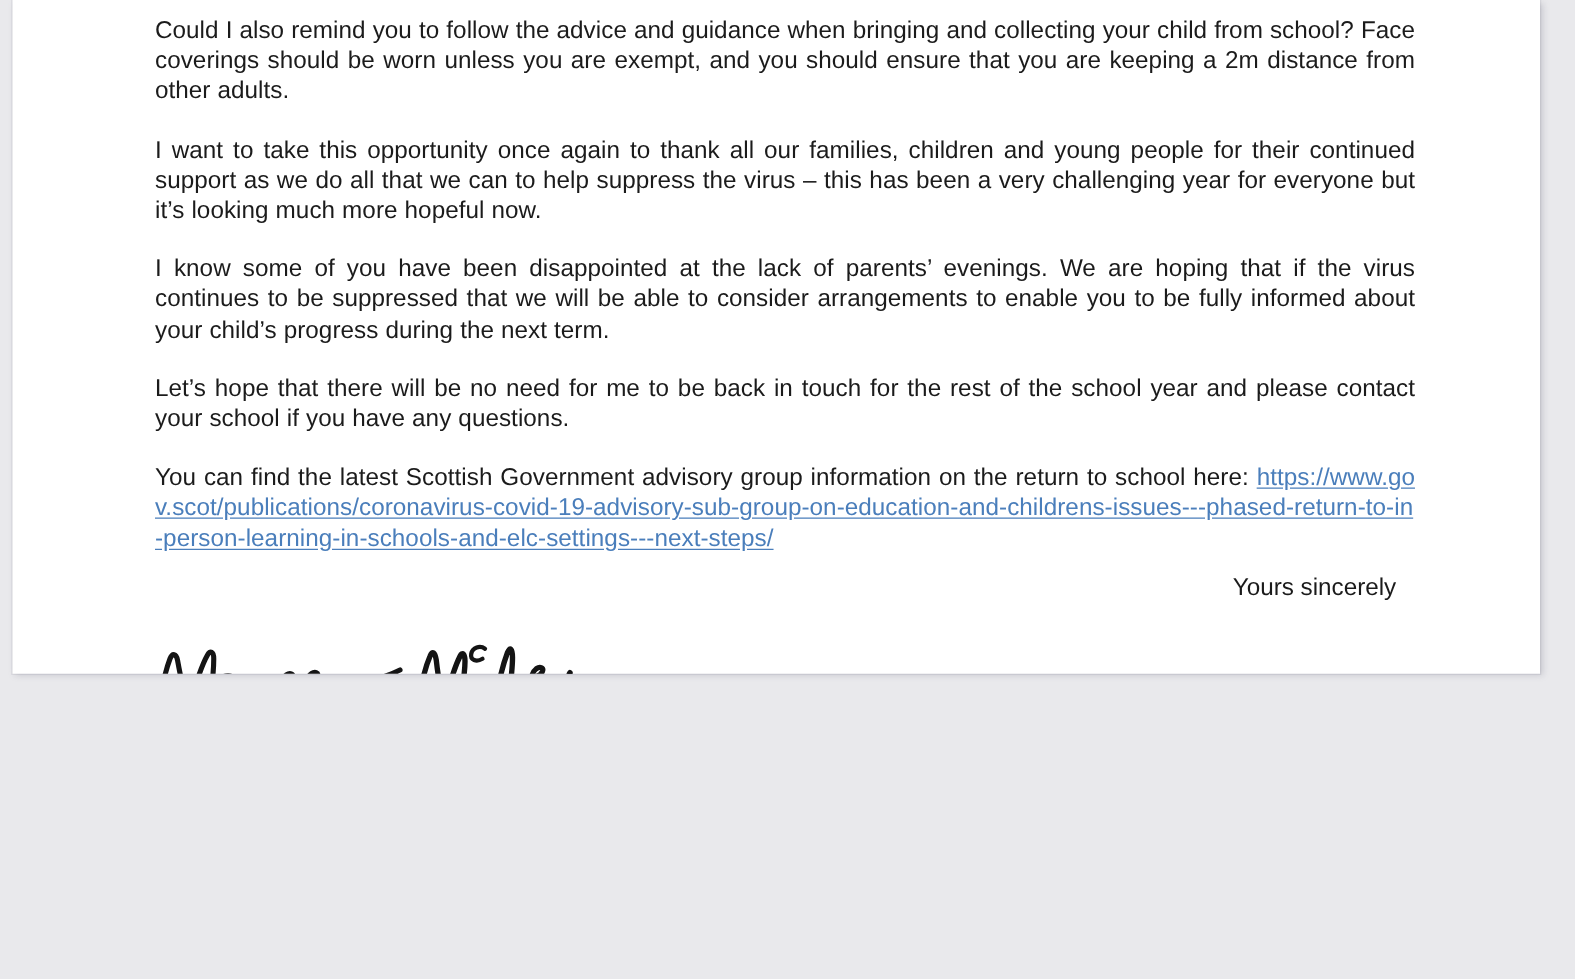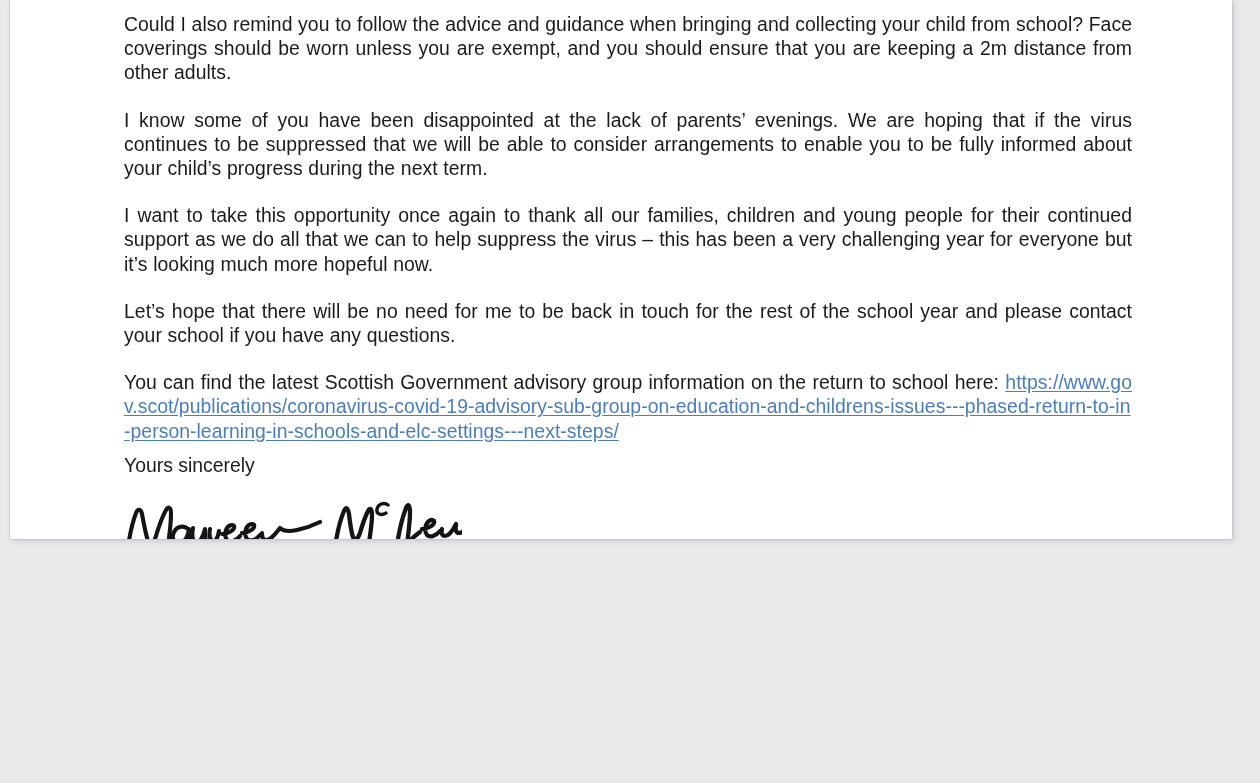--- a/index.html
+++ b/index.html
@@ -72,22 +72,22 @@
     word-break: break-all;
     font-size: 19.4px;
     line-height: 24.2px;
   }
 
   
   .closing {
     font-size: 19.4px;
     line-height: 24.2px;
     color: #1b1b1b;
-    margin: 0;
-    text-align: left;
+    margin: 15px;
+    text-align: right;
   }
 
   #signature-wrap {
     margin-top: 6px;
     margin-left: -2px;
     height: 96px;
     width: 360px;
     position: relative;
   }
   #signature-svg {
@@ -120,23 +120,23 @@
 </style>
 </head>
 <body>
 
 <div id="page-viewport">
   <div id="page-sheet">
     <div id="letter-body">
 
       <p class="para">Could I also remind you to follow the advice and guidance when bringing and collecting your child from school? Face coverings should be worn unless you are exempt, and you should ensure that you are keeping a 2m distance from other adults.</p>
 
+      <p class="para">I want to take this opportunity once again to thank all our families, children and young people for their continued support as we do all that we can to help suppress the virus – this has been a very challenging year for everyone but it’s looking much more hopeful now.</p>
+
       <p class="para">I know some of you have been disappointed at the lack of parents’ evenings. We are hoping that if the virus continues to be suppressed that we will be able to consider arrangements to enable you to be fully informed about your child’s progress during the next term.</p>
-
-      <p class="para">I want to take this opportunity once again to thank all our families, children and young people for their continued support as we do all that we can to help suppress the virus – this has been a very challenging year for everyone but it’s looking much more hopeful now.</p>
 
       <p class="para">Let’s hope that there will be no need for me to be back in touch for the rest of the school year and please contact your school if you have any questions.</p>
 
       <p class="para para-link"><span>You can find the latest Scottish Government advisory group information on the return to school here:</span> <a href="#" class="doc-link">https://www.gov.scot/publications/coronavirus-covid-19-advisory-sub-group-on-education-and-childrens-issues---phased-return-to-in-person-learning-in-schools-and-elc-settings---next-steps/</a></p>
 
       <p class="closing">Yours sincerely</p>
 
       <div id="signature-wrap">
         <svg id="signature-svg" width="340" height="96" viewBox="0 0 340 96" xmlns="http://www.w3.org/2000/svg">
           <g fill="none" stroke="#141414" stroke-linecap="round" stroke-linejoin="round">

